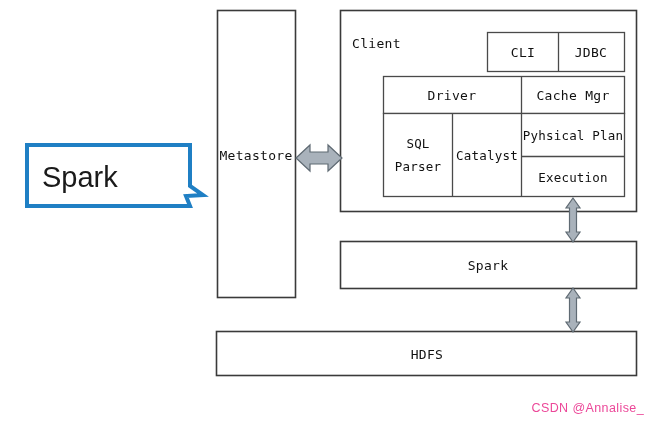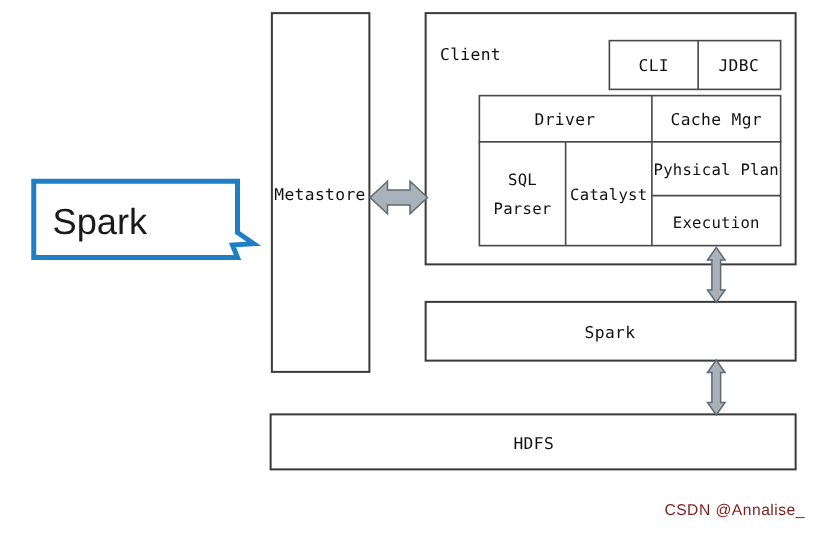--- a/index.html
+++ b/index.html
@@ -60,21 +60,21 @@
     stroke: #5f6a73;
     stroke-width: 1.2;
     stroke-linejoin: miter;
   }
   .watermark {
     position: absolute;
     right: 14px;
     bottom: 12px;
     font-family: "Liberation Sans", sans-serif;
     font-size: 12.5px;
-    color: #7f1d1d;
+    color: #ec4899;
     letter-spacing: 0.4px;
     white-space: nowrap;
   }
 </style>
 </head>
 <body>
 
 <div id="page">
 
   <svg id="diagram" viewBox="0 0 658 427">

